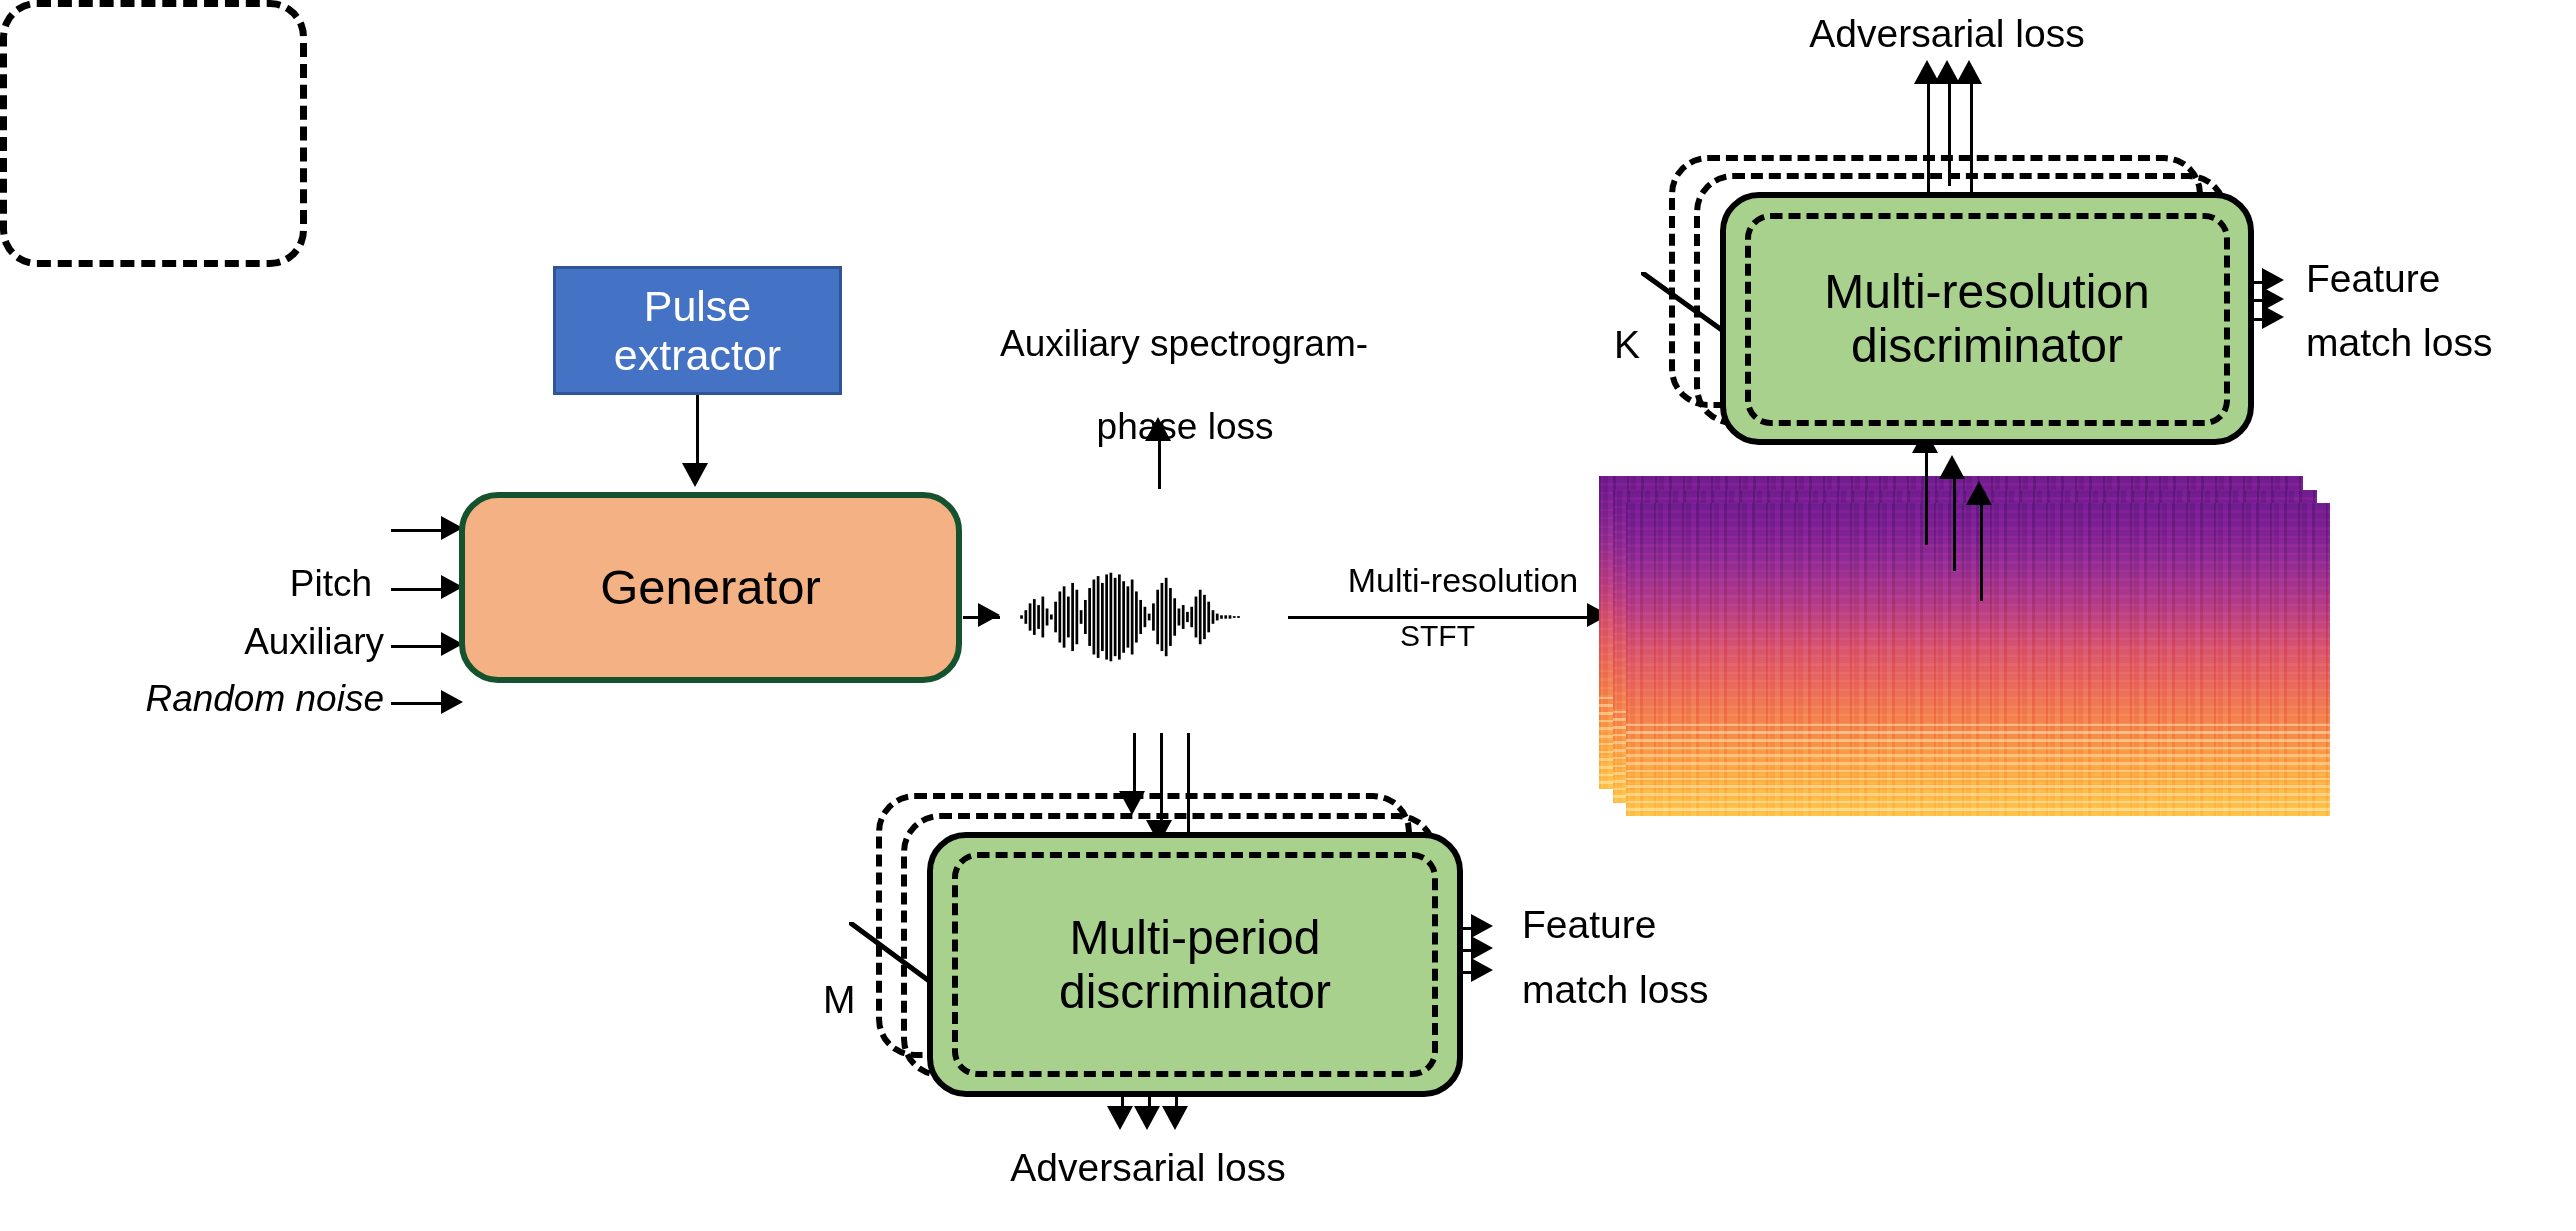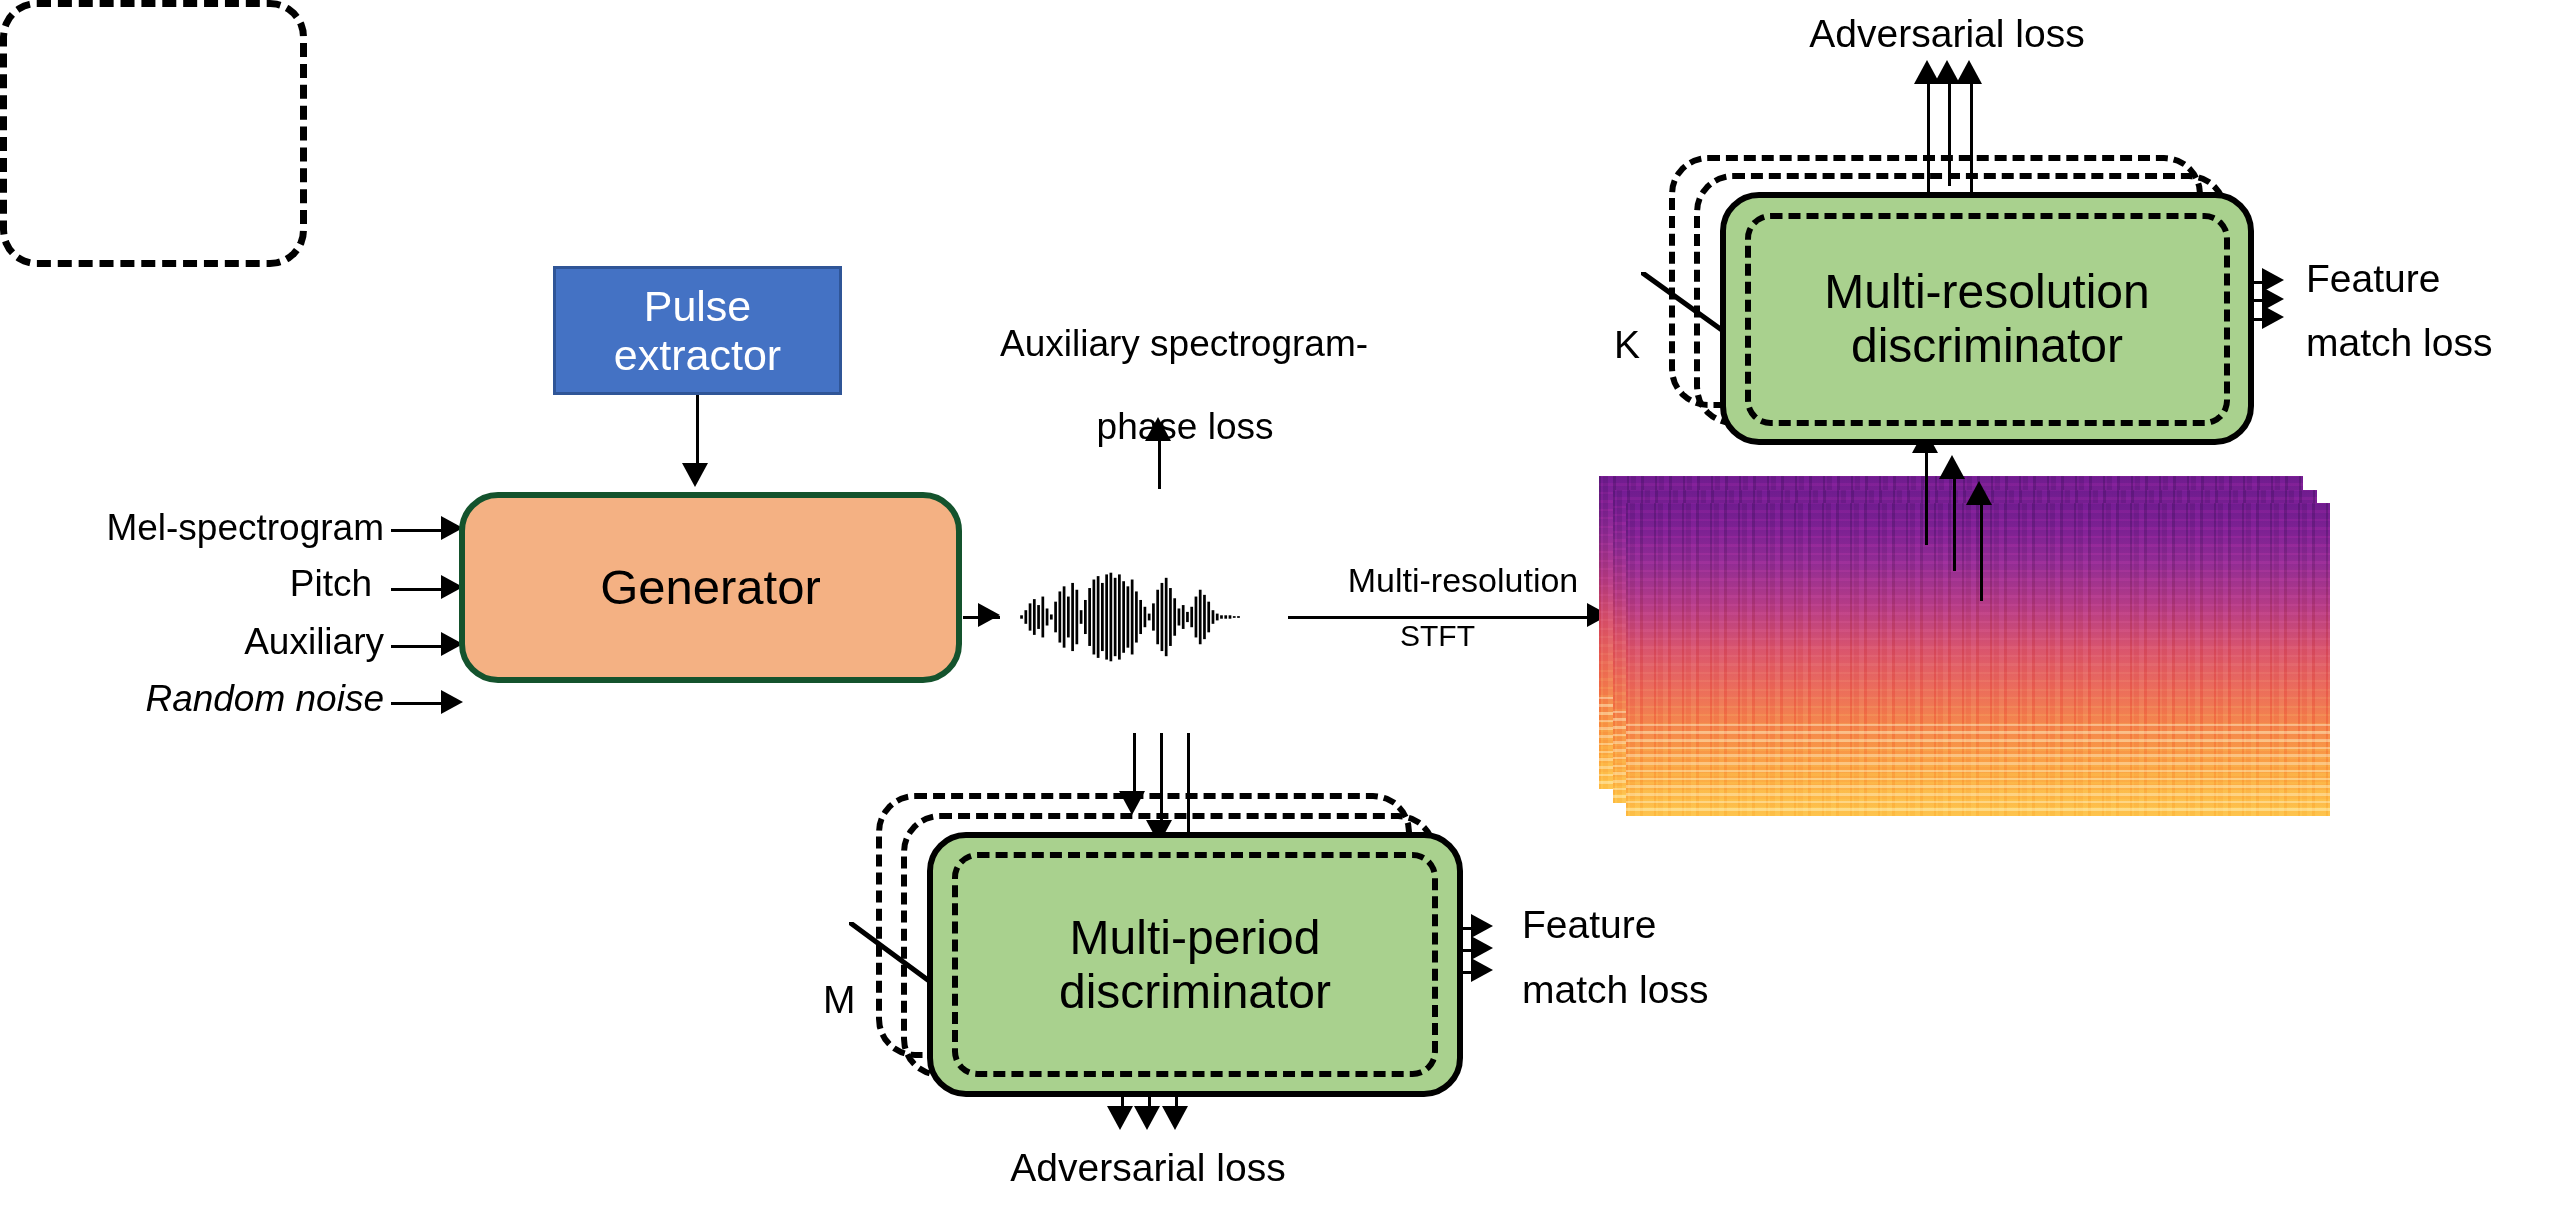--- a/index.html
+++ b/index.html
@@ -88,21 +88,20 @@
 
 <div id="stage">
 
   <div class="box" id="pulse-extractor">
     <span><span>Pulse</span><br><span>extractor</span></span>
   </div>
 
   <div class="vline" style="left:696px;top:395px;height:70px;"></div>
   <div class="arrow-d" style="left:682px;top:463px;"></div>
 
-  <div class="lbl rgt" style="left:34px;top:507px;width:350px;font-size:37px;">Mel-spectrogram</div>
   <div class="hline" style="left:391px;top:529px;width:54px;"></div>
   <div class="arrow-r" style="left:441px;top:516px;"></div>
 
   <div class="lbl rgt" style="left:22px;top:563px;width:350px;font-size:37px;">Pitch</div>
   <div class="hline" style="left:391px;top:588px;width:54px;"></div>
   <div class="arrow-r" style="left:441px;top:575px;"></div>
 
   <div class="lbl rgt" style="left:34px;top:621px;width:350px;font-size:37px;">Auxiliary</div>
   <div class="hline" style="left:391px;top:645px;width:54px;"></div>
   <div class="arrow-r" style="left:441px;top:632px;"></div>

